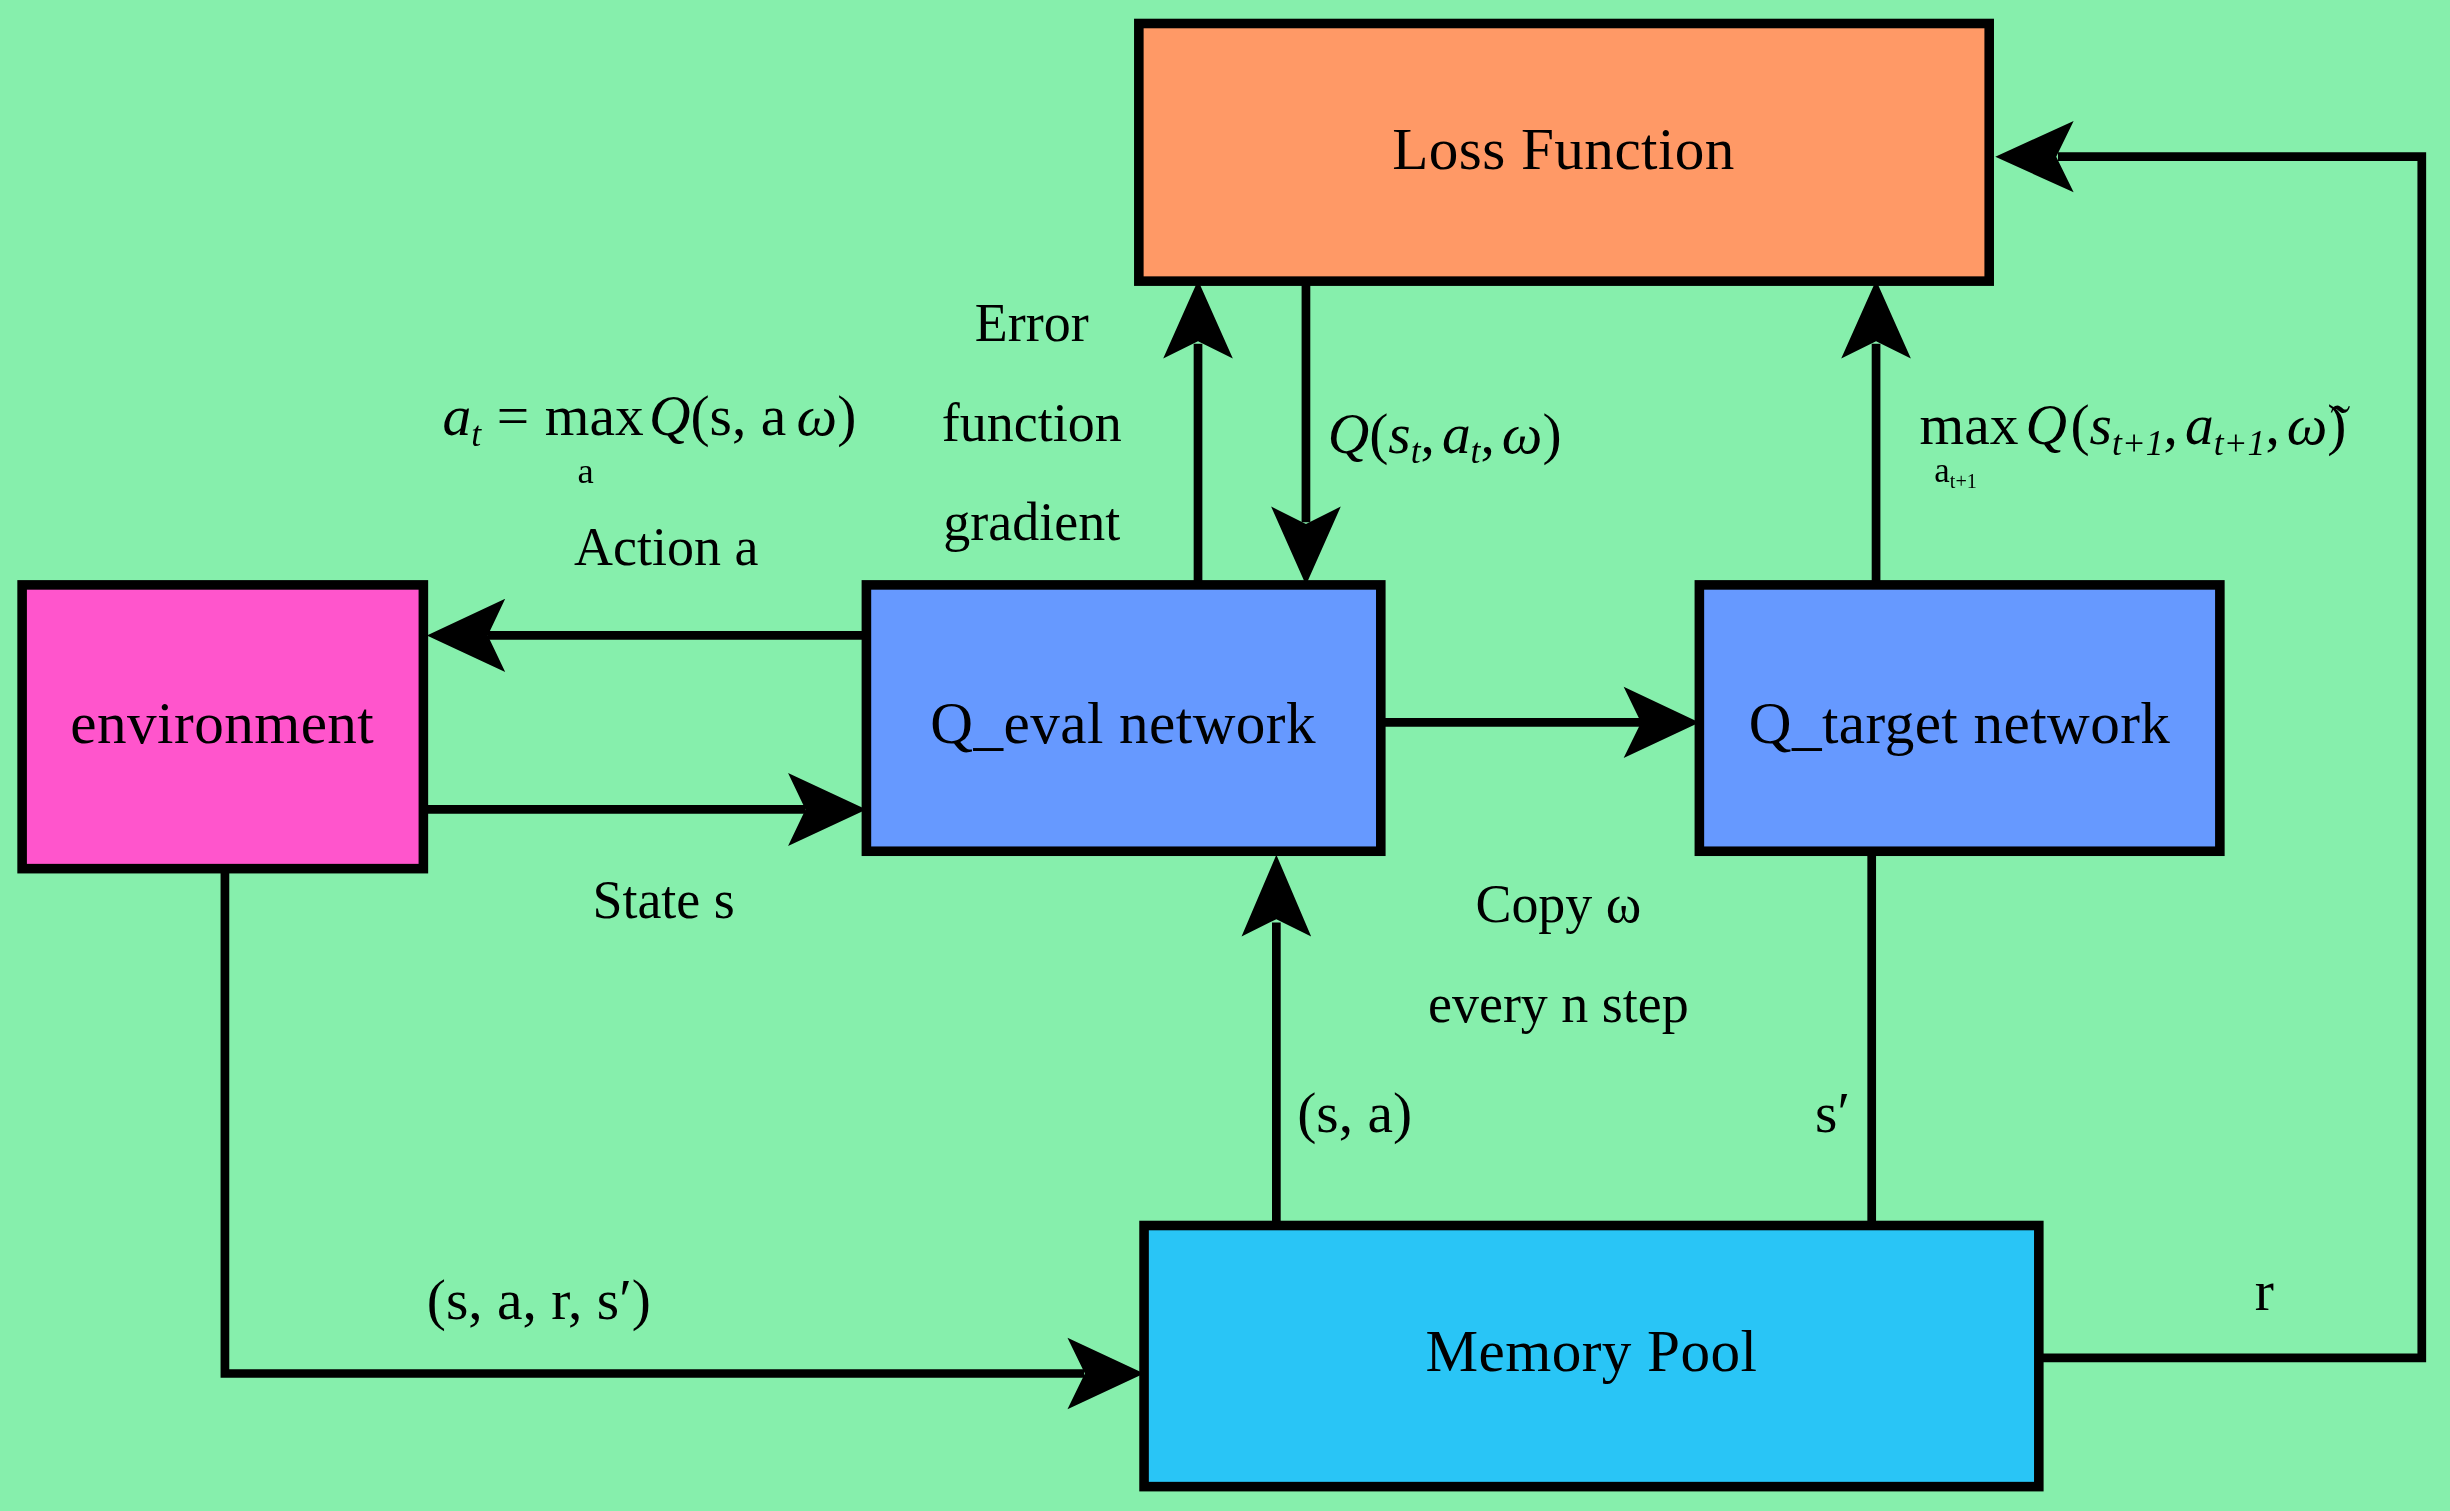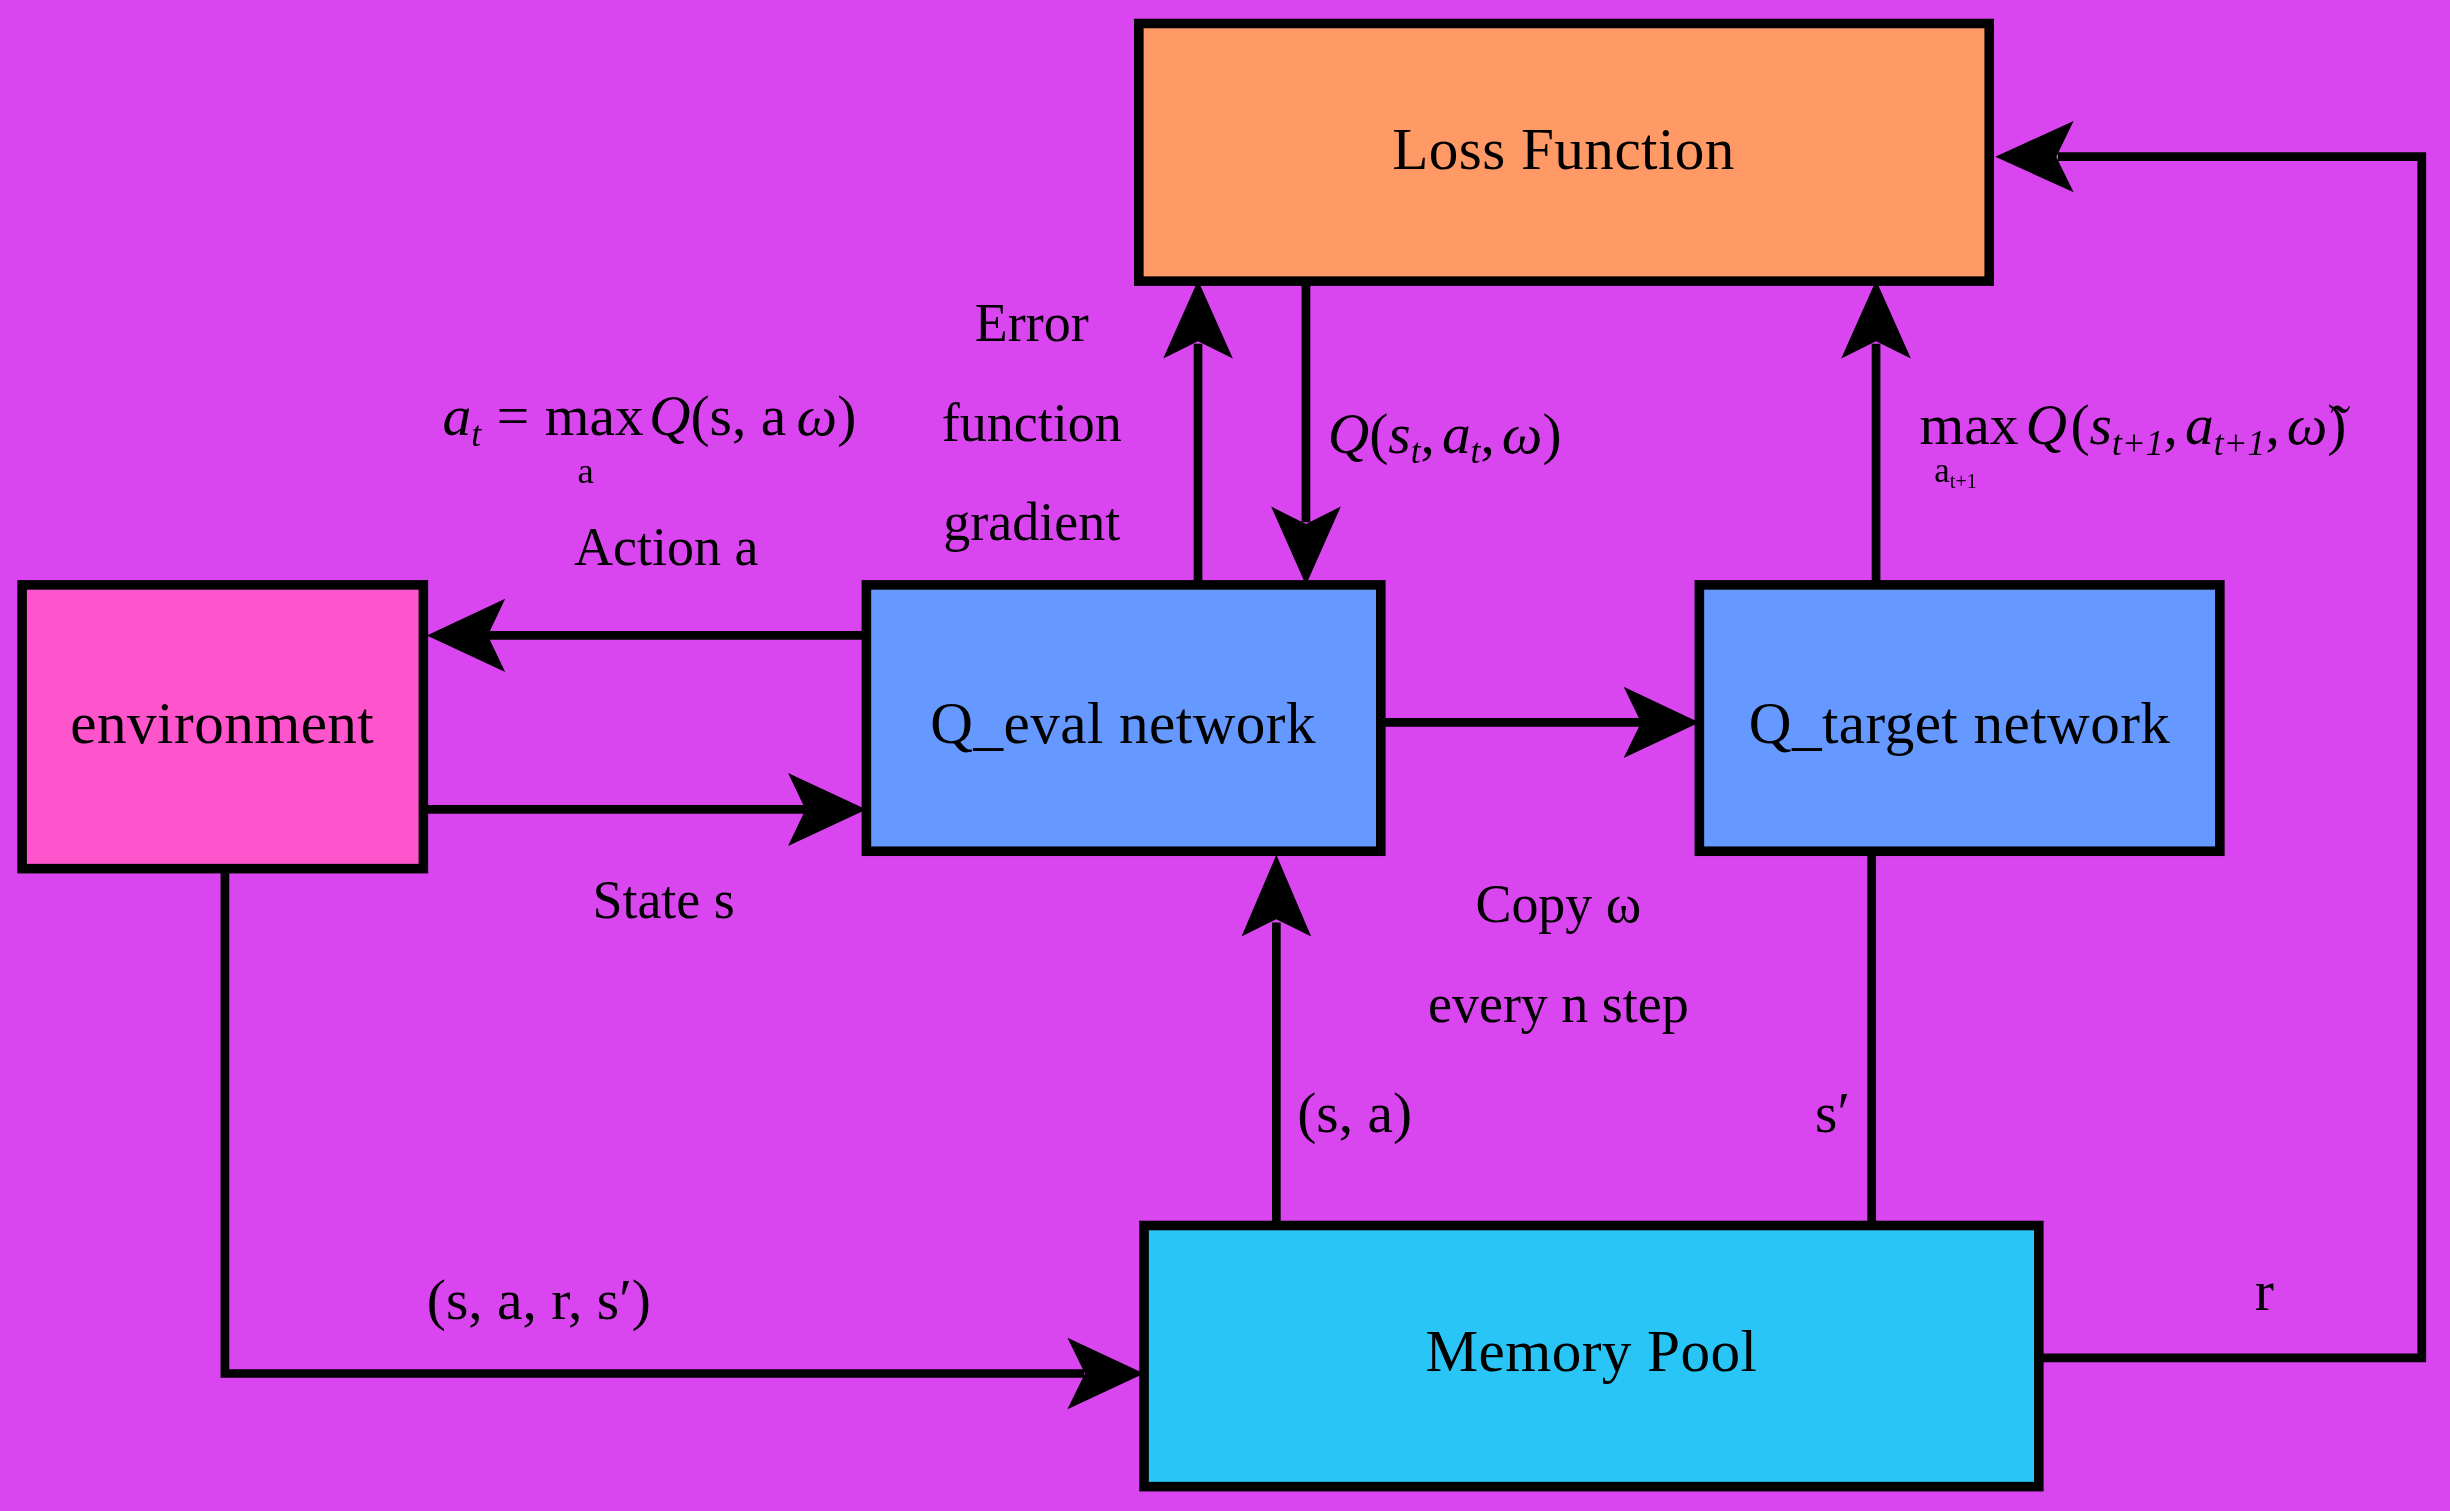--- a/index.html
+++ b/index.html
@@ -10,21 +10,21 @@
   body {
     width: 2450px;
     height: 1511px;
     font-family: "Liberation Serif", "DejaVu Serif", serif;
     overflow: hidden;
   }
   #diagram-root {
     position: relative;
     width: 2450px;
     height: 1511px;
-    background: #d946ef;
+    background: #86efac;
   }
   svg.diagram-canvas {
     position: absolute;
     top: 0;
     left: 0;
     width: 2450px;
     height: 1511px;
   }
   .node-rect {
     stroke: #000000;

